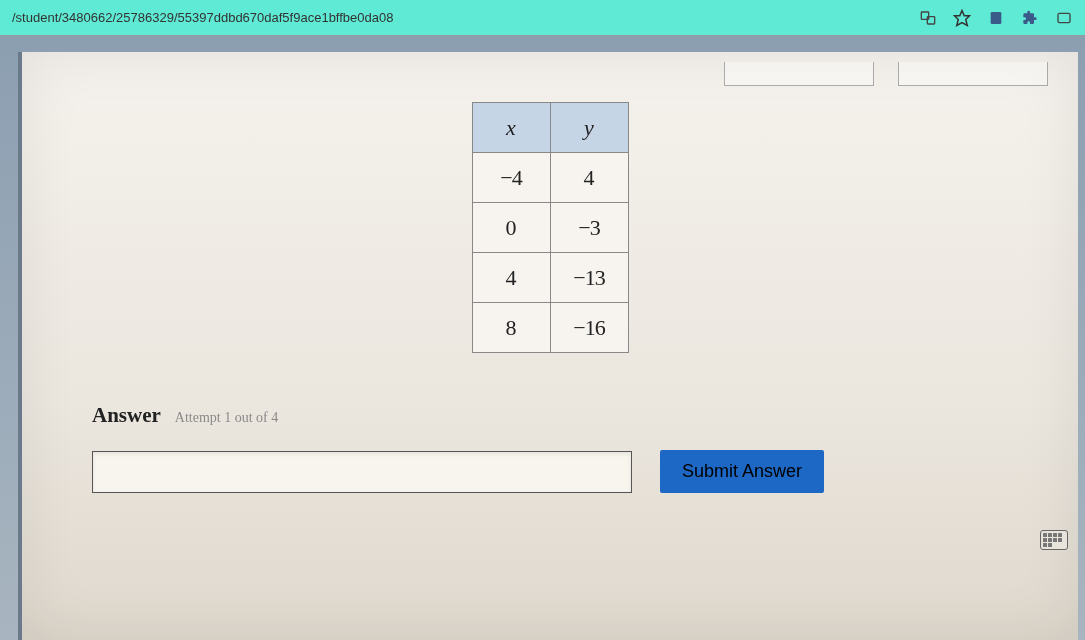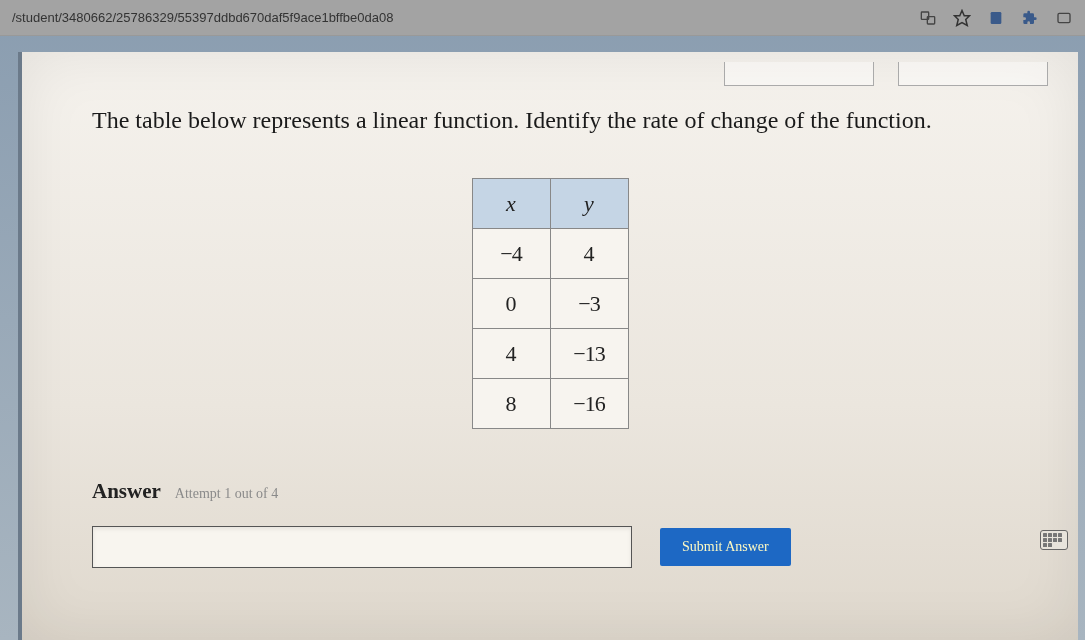--- a/index.html
+++ b/index.html
@@ -5,21 +5,21 @@
     * { box-sizing: border-box; margin: 0; padding: 0; }
     body {
       font-family: Georgia, 'Times New Roman', serif;
       background: linear-gradient(180deg, #8a9db0 0%, #a8b5c0 100%);
       width: 1085px;
       height: 640px;
       overflow: hidden;
       position: relative;
     }
     .url-bar {
-      background: #a3a3a3;
+      background: #5eead4;
       height: 36px;
       display: flex;
       align-items: center;
       padding: 0 12px;
       gap: 12px;
       border-bottom: 1px solid #999;
     }
     .url-text {
       flex: 1;
       font-family: Arial, sans-serif;
@@ -130,25 +130,25 @@
       border: 1.5px solid #555;
       background: #f8f5ef;
       padding: 0 12px;
       font-size: 18px;
       font-family: Georgia, serif;
       outline: none;
       box-shadow: inset 0 2px 4px rgba(0,0,0,0.08);
     }
     .submit-btn {
       background: #1d68c4;
-      color: #fef9c3;
+      color: #000000;
       border: none;
       padding: 11px 22px;
-      font-size: 14px;
-      font-family: Liberation Serif, serif;
+      font-size: 18px;
+      font-family: Liberation Sans, sans-serif;
       cursor: pointer;
       border-radius: 2px;
     }
     .top-boxes {
       position: absolute;
       top: 10px;
       right: 30px;
       display: flex;
       gap: 24px;
     }
@@ -195,21 +195,20 @@
   </div>
 </div>
 
 <div class="main-wrap">
   <div class="content-card">
     <div class="top-boxes">
       <div class="top-box"></div>
       <div class="top-box"></div>
     </div>
 
-    <div class="prompt">The table below represents a linear function. Identify the rate of change of the function.</div>
 
     <div class="table-wrap">
       <table class="data-table">
         <tbody>
             <tr>
           <th>x</th>
           <th>y</th>
         </tr>
         <tr>
           <td class="minus">−4</td>

